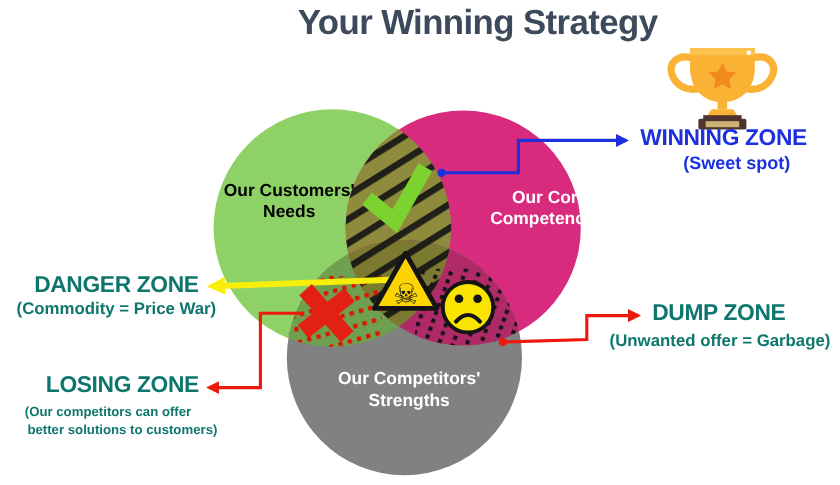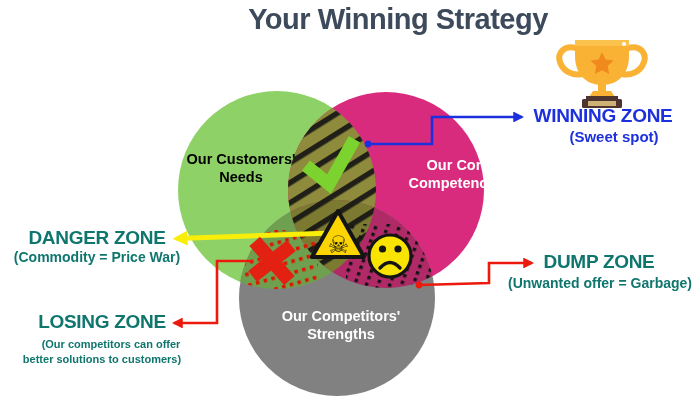--- a/index.html
+++ b/index.html
@@ -166,19 +166,19 @@
     <div>Strengths</div>
   </div>
 
   <div class="label zone-label blue" style="left:603px;top:105px;">WINNING ZONE</div>
   <div class="label zone-sub blue" style="left:614px;top:128px;font-size:15px;text-align:right;">(Sweet spot)</div>
 
   <div class="label zone-label red" style="left:97px;top:227px;">DANGER ZONE</div>
   <div class="label zone-sub red" style="left:97px;top:249px;">(Commodity = Price War)</div>
 
   <div class="label zone-label red" style="left:102px;top:311px;">LOSING ZONE</div>
-  <div class="label zone-sub red" style="left:111px;top:338px;font-size:11px;">(Our competitors can offer</div>
+  <div class="label zone-sub red" style="left:90px;top:338px;font-size:11px;">(Our competitors can offer</div>
   <div class="label zone-sub red" style="left:102px;top:353px;font-size:11px;">better solutions to customers)</div>
 
   <div class="label zone-label red" style="left:599px;top:251px;">DUMP ZONE</div>
   <div class="label zone-sub red" style="left:600px;top:275px;">(Unwanted offer = Garbage)</div>
 
 </div>
 
 </body></html>

